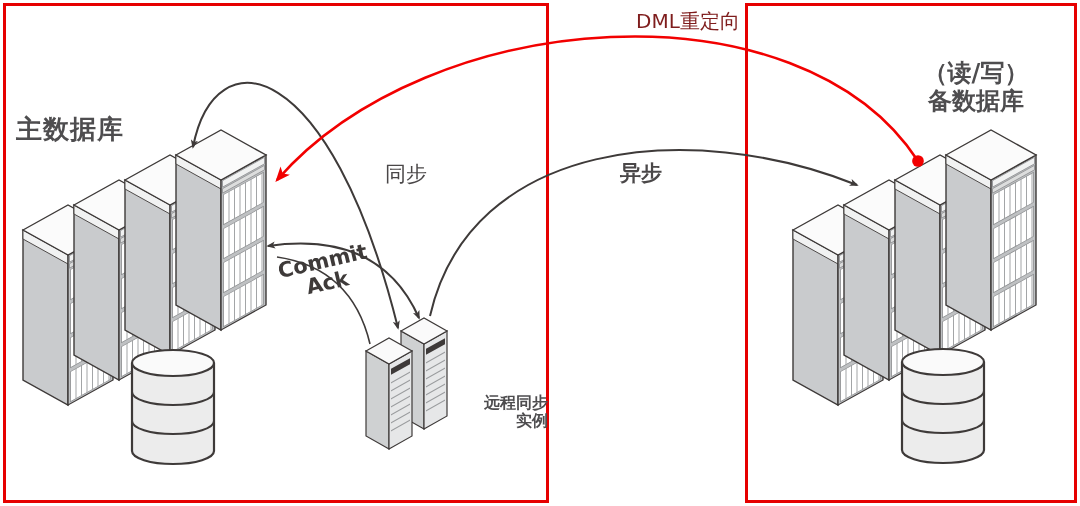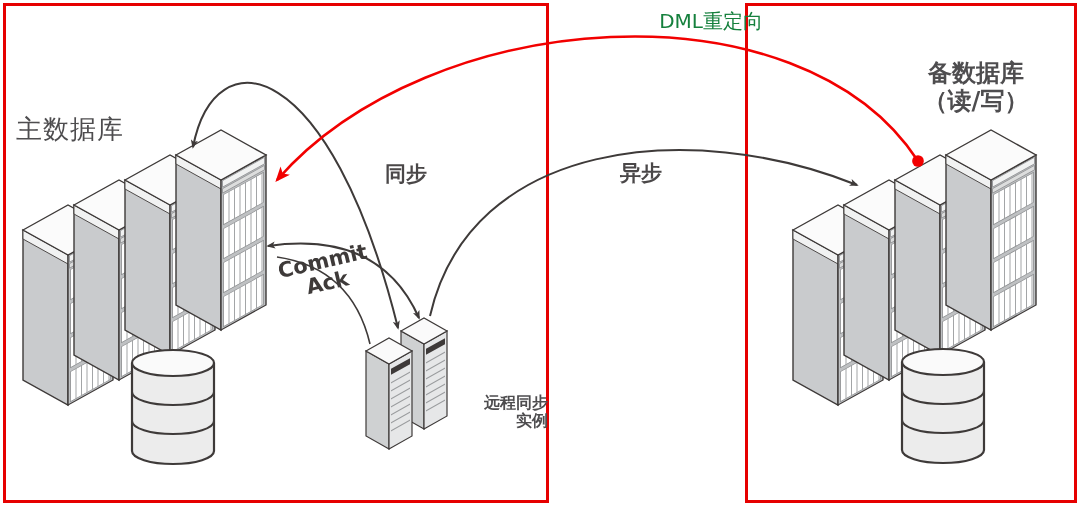--- a/index.html
+++ b/index.html
@@ -5,24 +5,24 @@
   html,body{margin:0;padding:0;background:#ffffff;}
   #stage{
     position:relative;width:1080px;height:506px;background:#ffffff;overflow:hidden;
     font-family:"DejaVu Sans","Liberation Sans",sans-serif;
   }
   .zone{position:absolute;border:3px solid #e60000;box-sizing:border-box;background:transparent;}
   #zone-primary{left:3px;top:3px;width:546px;height:500px;}
   #zone-standby{left:745px;top:3px;width:332px;height:500px;}
   .lbl{position:absolute;color:#4e4d4f;white-space:nowrap;}
   .lbl .line{display:block;}
-  #lbl-primary{left:16px;top:112px;font-size:26px;font-weight:400;letter-spacing:1px;}
+  #lbl-primary{left:16px;top:112px;font-size:26px;font-weight:700;letter-spacing:1px;}
   #lbl-standby{left:900px;top:59px;width:152px;text-align:center;font-size:24px;font-weight:700;line-height:1.18;}
-  #lbl-dml{left:613px;top:8px;width:150px;text-align:right;font-size:20px;font-weight:500;color:#15803d;}
-  #lbl-sync{left:385px;top:160px;font-size:21px;font-weight:700;color:#4a4748;}
+  #lbl-dml{left:613px;top:8px;width:150px;text-align:center;font-size:20px;font-weight:500;color:#7f1d1d;}
+  #lbl-sync{left:385px;top:160px;font-size:21px;font-weight:400;color:#4a4748;}
   #lbl-async{left:620px;top:159px;font-size:21px;font-weight:600;color:#4a4748;}
   #lbl-commit{left:272px;top:250px;width:106px;text-align:center;font-size:21px;font-weight:700;
               color:#3e3a39;line-height:1.05;transform:rotate(-13deg);}
   #lbl-remote{left:444px;top:394px;width:104px;text-align:right;font-size:16px;font-weight:600;line-height:1.15;}
   svg{position:absolute;left:0;top:0;}
 </style>
 </head>
 <body>
 
 <div id="stage">
@@ -115,22 +115,22 @@
     <path d="M277,257 Q 352,268 370,344" fill="none" stroke="#3e3a39" stroke-width="1.6"></path>
 
     <path d="M430,316 C 470,140 690,118 857,185" fill="none" stroke="#3e3a39" stroke-width="2" marker-end="url(#mArrD)"></path>
 
     <path d="M918,161 C 800,-20 430,5 277,180" fill="none" stroke="#f20000" stroke-width="2.6" marker-start="url(#mDotR)" marker-end="url(#mArrR)"></path>
   </svg>
 
   <div class="lbl" id="lbl-primary">主数据库</div>
 
   <div class="lbl" id="lbl-standby">
+    <span class="line">（读/写）</span>
     <span class="line">备数据库</span>
-    <span class="line">（读/写）</span>
   </div>
 
   <div class="lbl" id="lbl-dml">DML重定向</div>
 
   <div class="lbl" id="lbl-sync">同步</div>
 
   <div class="lbl" id="lbl-async">异步</div>
 
   <div class="lbl" id="lbl-commit">
     <span class="line">Commit</span>

